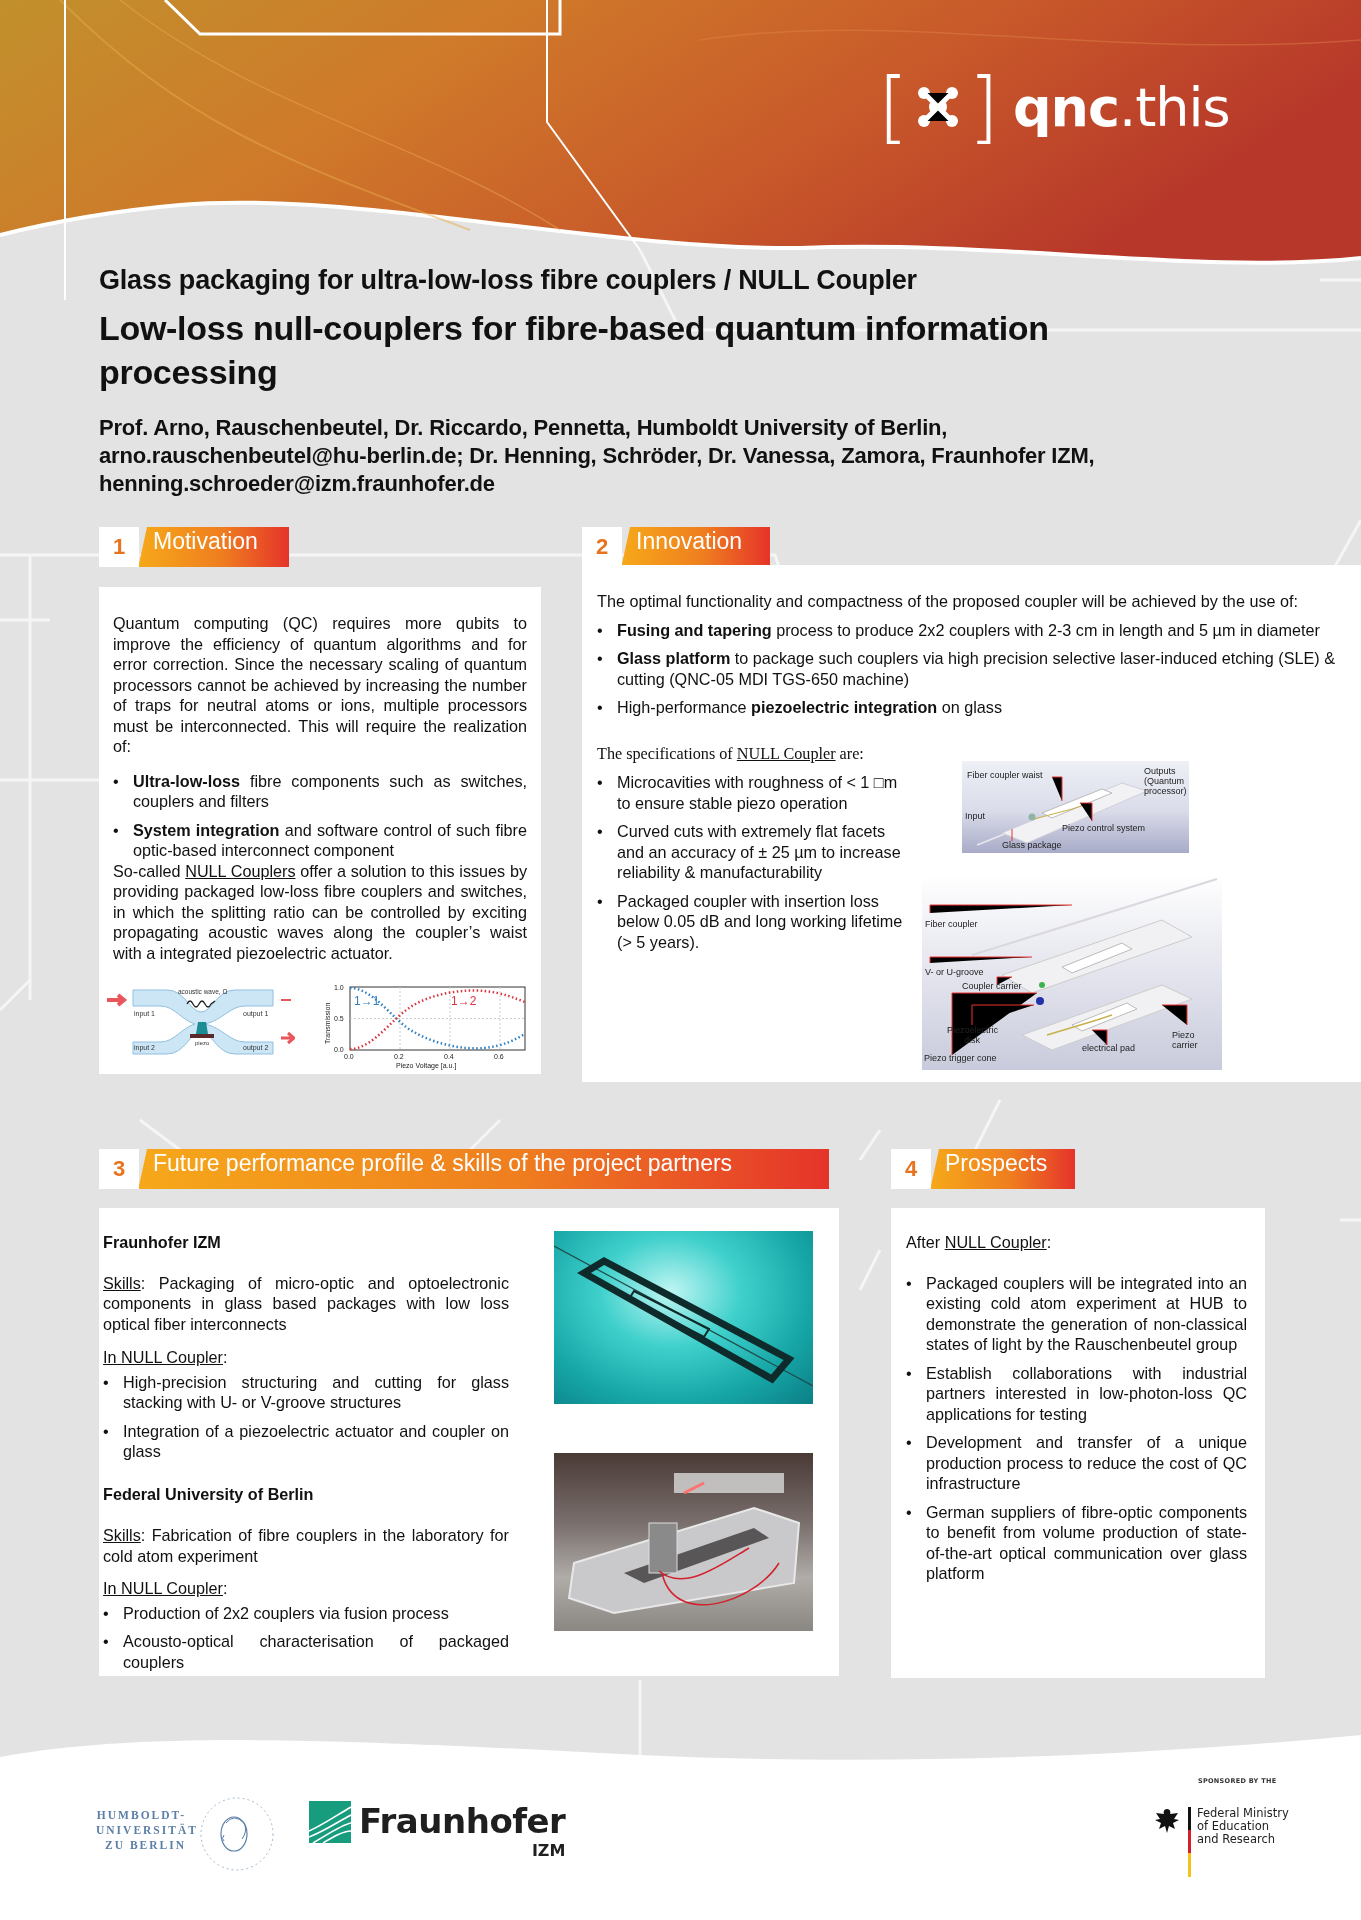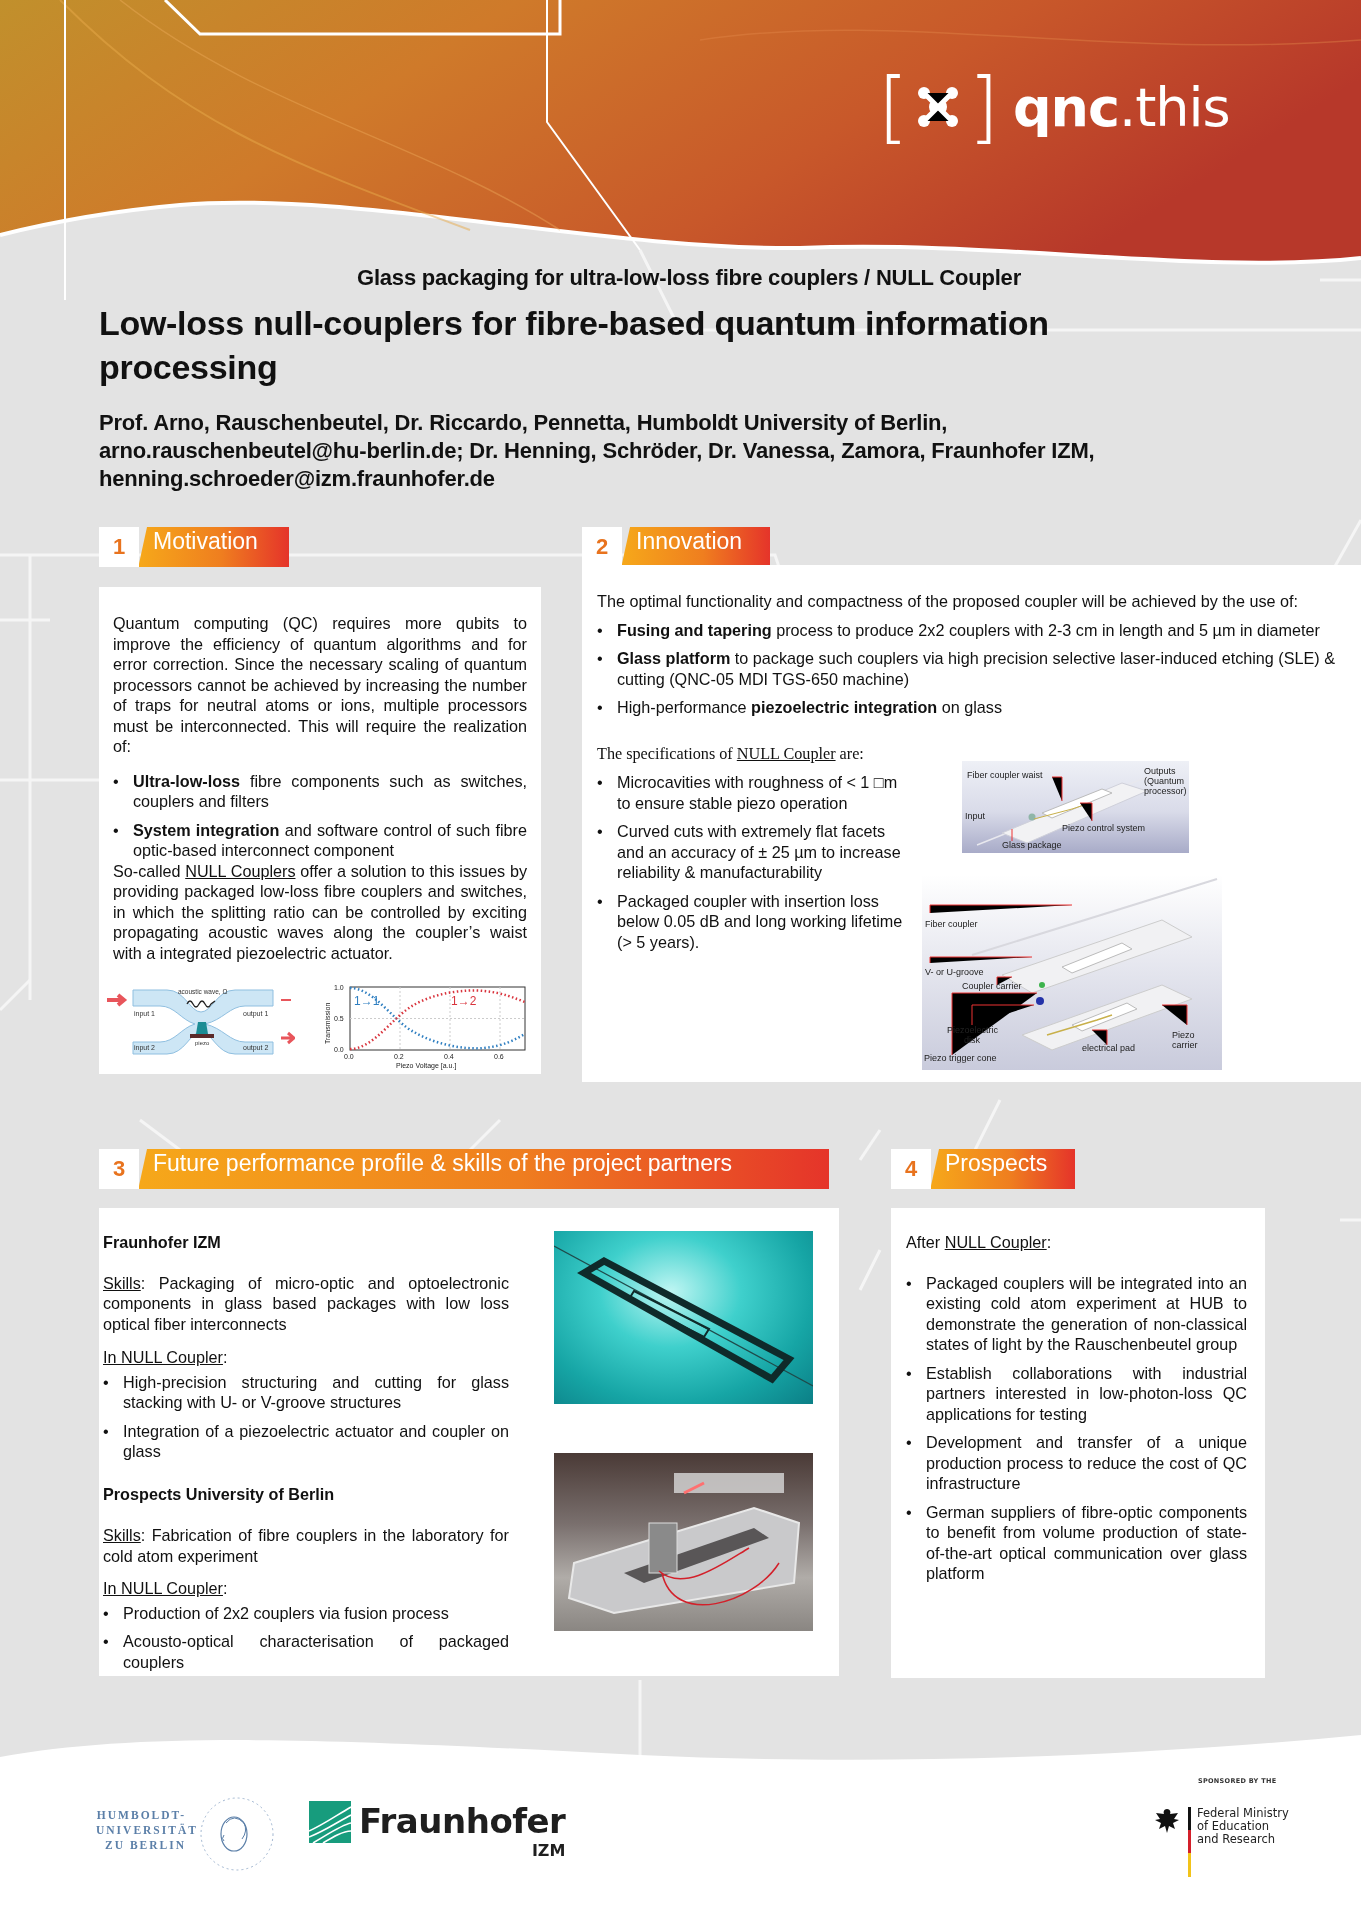--- a/index.html
+++ b/index.html
@@ -8,21 +8,21 @@
 
   .bg-svg { position: absolute; left: 0; top: 0; width: 1361px; height: 1920px; z-index: 0; }
 
   .logo-qnc { position: absolute; left: 878px; top: 68px; display: flex; align-items: center; color: #fff; z-index: 2; }
   .logo-bracket { font-family: "DejaVu Sans", sans-serif; font-size: 78px; font-weight: 300; line-height: 1; }
   .logo-mark { width: 48px; height: 48px; margin: 0 6px; }
   .logo-text { font-family: "DejaVu Sans", sans-serif; font-size: 54px; margin-left: 14px; letter-spacing: -1px; }
   .logo-text b { font-weight: bold; }
 
   .header { position: absolute; left: 99px; top: 265px; width: 1180px; z-index: 2; }
-  .kicker { font-size: 22px; font-weight: bold; color: #111; letter-spacing: -0.2px; text-align: center; }
+  .kicker { font-size: 27px; font-weight: bold; color: #111; letter-spacing: -0.2px; }
   .title { font-size: 34px; font-weight: bold; line-height: 44px; margin-top: 10px; letter-spacing: -0.3px; }
   .authors { font-size: 22px; font-weight: bold; line-height: 28px; margin-top: 20px; letter-spacing: -0.2px; }
 
   .sec-head { position: absolute; height: 40px; display: flex; z-index: 2; }
   .sec-num { width: 40px; background: #fff; color: #e8731e; font-weight: bold; font-size: 22px; display: flex; align-items: center; justify-content: center; }
   .sec-label { color: #fff; font-weight: normal; font-size: 23px; padding: 0 14px 12px 14px; display: flex; align-items: center;
                background: linear-gradient(90deg, #f6a81a 0%, #ef7e1f 55%, #e5342a 100%);
                clip-path: polygon(8px 0, 100% 0, 100% 100%, 0 100%, 0 92%); }
 
   .panel { position: absolute; background: #fff; z-index: 2; }
@@ -238,21 +238,21 @@
 </div>
 <div class="panel" style="left:99px; top:1208px; width:740px; height:468px; padding:14px 14px 0 4px;">
   <div style="width:406px;">
     <p style="font-weight:bold; margin-top:10px;">Fraunhofer IZM</p>
     <p class="justify" style="margin-top:20px;"><span class="u">Skills</span><span>: Packaging of micro-optic and optoelectronic components in glass based packages with low loss optical fiber interconnects</span></p>
     <p style="margin-top:13px;"><span class="u">In NULL Coupler</span>:</p>
     <ul class="bullets" style="margin-top:-4px;">
       <li class="justify">High-precision structuring and cutting for glass stacking with U- or V-groove structures</li>
       <li class="justify">Integration of a piezoelectric actuator and coupler on glass</li>
     </ul>
-    <p style="font-weight:bold; margin-top:22px;">Prospects University of Berlin</p>
+    <p style="font-weight:bold; margin-top:22px;">Federal University of Berlin</p>
     <p class="justify" style="margin-top:21px;"><span class="u">Skills</span><span>: Fabrication of fibre couplers in the laboratory for cold atom experiment</span></p>
     <p style="margin-top:12px;"><span class="u">In NULL Coupler</span>:</p>
     <ul class="bullets" style="margin-top:-4px;">
       <li class="justify">Production of 2x2 couplers via fusion process</li>
       <li class="justify">Acousto-optical characterisation of packaged couplers</li>
     </ul>
   </div>
 
   <div class="photo" style="left:455px; top:23px; width:259px; height:173px; background:radial-gradient(ellipse at 45% 35%, #bff6f3 0%, #3fd0cc 35%, #16a5a5 70%, #0b7f86 100%);">
     <svg width="259" height="173" viewBox="0 0 259 173">

